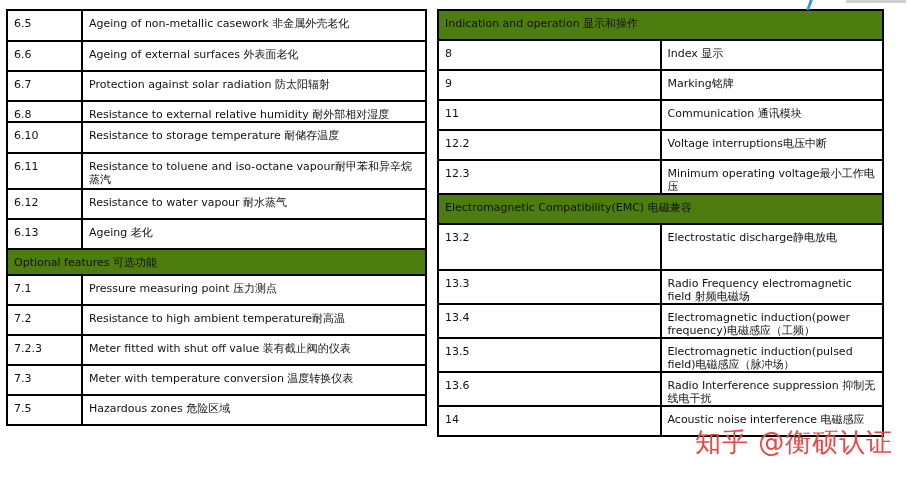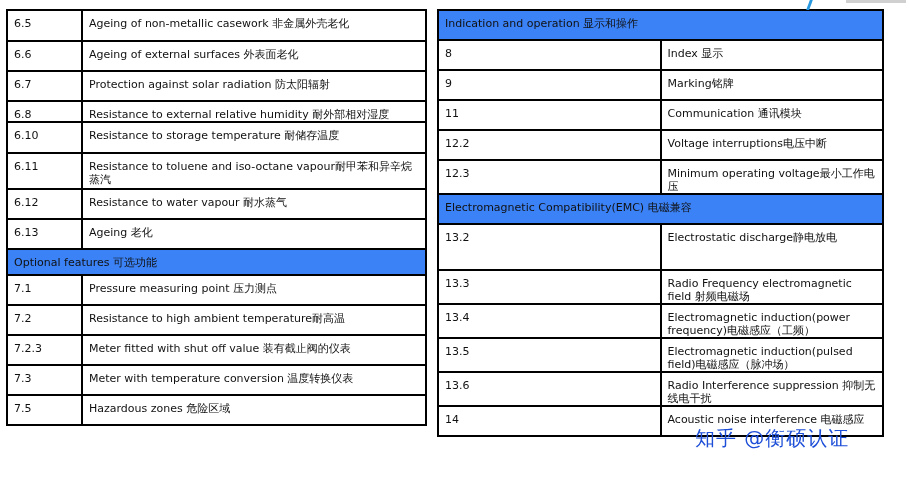--- a/index.html
+++ b/index.html
@@ -1,25 +1,25 @@
 <!DOCTYPE html>
 <html><head>
 <meta charset="utf-8">
 <style>
   html,body{margin:0;padding:0;background:#fff;}
   body{width:909px;height:477px;position:relative;overflow:hidden;font-family:"DejaVu Sans","Liberation Sans",sans-serif;font-size:11px;color:#111;}
   table{border-collapse:collapse;position:absolute;table-layout:fixed;}
   td{border:2px solid #000;vertical-align:top;padding:6px 6px 0 6px;line-height:13px;overflow:hidden;}
   td.num{width:61px;}
-  tr.sec td{background:#3b82f6;}
+  tr.sec td{background:#4d7c0f;}
   #left{left:6px;top:9px;width:421px;padding-left:36px;}
   #right{left:437px;top:9px;width:447px;}
   #left td.num{width:61px;}
   #right td.num{width:88px;}
-  .watermark{position:absolute;left:695px;top:425px;font-size:20px;color:#1d4ed8;letter-spacing:1px;font-family:"DejaVu Sans",sans-serif;}
+  .watermark{position:absolute;left:695px;top:425px;font-size:26px;color:#ef4444;letter-spacing:1px;font-family:"DejaVu Sans",sans-serif;}
   .blue-stroke{position:absolute;left:800px;top:0;width:8px;height:10px;border-right:3px solid #2a9ae0;transform:skewX(-20deg);}
   .gray-frag{position:absolute;left:846px;top:0;width:60px;height:3px;background:#d0d0d0;}
 </style>
 </head>
 <body>
 
 <table id="left">
     <tbody>
       <tr style="height: 31px;">
         <td class="num">6.5</td>

